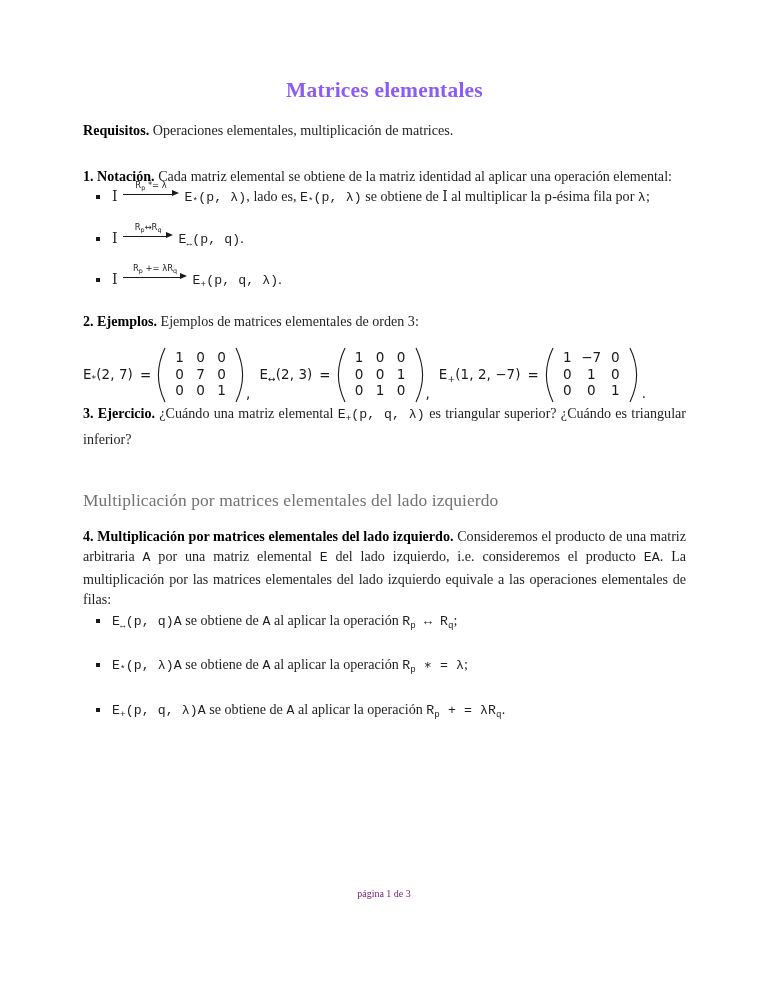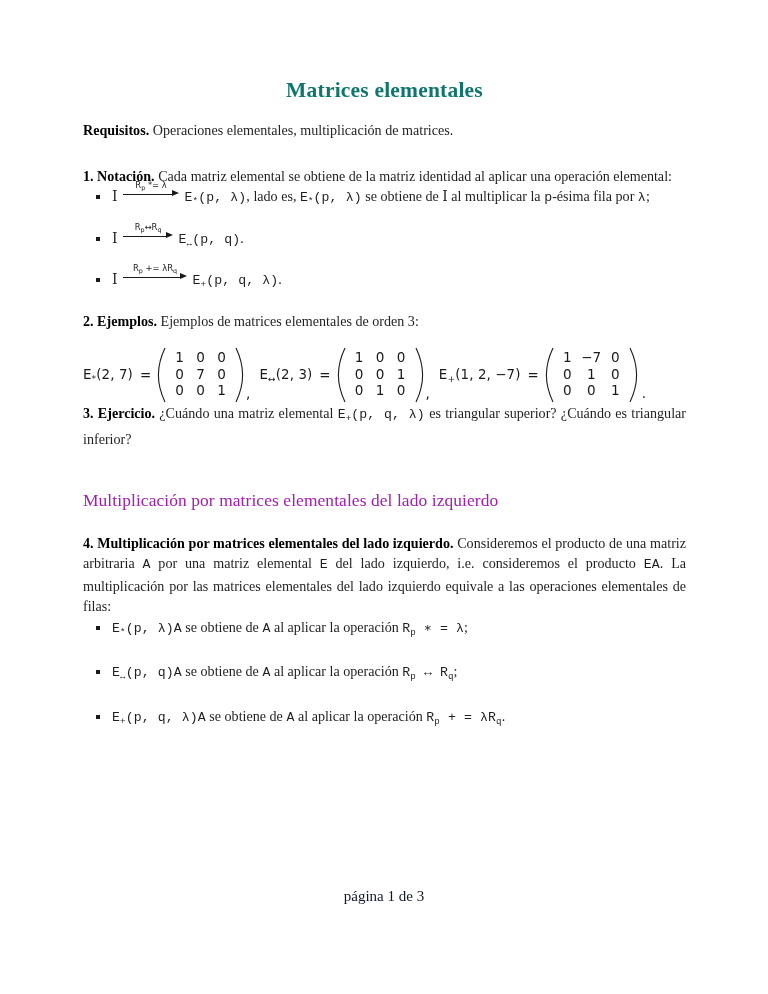--- a/index.html
+++ b/index.html
@@ -24,40 +24,40 @@
     width: 603px;
   }
 
   
   .doc-title {
     text-align: center;
     font-size: 21.5px;
     font-weight: bold;
     letter-spacing: 0.2px;
     margin: 78px 0 0 0;
-    color: #0f766e;
+    color: #8b5cf6;
   }
 
   
   .para {
     font-size: 14.1px;
     line-height: 20.5px;
     text-align: justify;
     margin: 0;
     color: #1f1f1f;
   }
   .lead { font-weight: bold; color: #000; }
 
   .sp-objetivos { margin-top: 57px; }
   .sp-requisitos { margin-top: 17px; }
   .sp-notacion { margin-top: 25px; }
   .sp-tamano { margin-top: 27px; }
   .sp-ejemplos { }
   .sp-ejercicio { }
-  .sp-mult { margin-top: 22px; }
+  .sp-mult { margin-top: 15px; }
 
   
   .m {
     font-family: Liberation Mono, monospace;
     font-size: 13.2px;
     letter-spacing: 0.1px;
   }
   .m sub {
     font-size: 9.2px;
     vertical-align: -2.5px;
@@ -184,33 +184,33 @@
     font-size: 13.6px;
     font-family: "DejaVu Sans", "Liberation Sans", sans-serif;
     line-height: 16.5px;
   }
 
   
   .sec-heading {
     font-size: 17.4px;
     font-weight: normal;
     margin: 40px 0 0 0;
-    color: #a21caf;
+    color: #737373;
     letter-spacing: 0.1px;
   }
 
   
   .footer {
     position: absolute;
     left: 0;
     right: 0;
     top: 888px;
     text-align: center;
-    font-size: 15px;
-    color: #0f172a;
+    font-size: 10px;
+    color: #701a75;
     font-family: "Liberation Serif", "DejaVu Serif", serif;
   }
 </style>
 </head>
 <body>
 
 <div class="page">
   <div class="content">
 
     <h1 class="doc-title">Matrices elementales</h1>
@@ -342,24 +342,24 @@
     </div>
 
     <p class="para sp-ejercicio"><span class="lead">3. Ejercicio.</span><span> ¿Cuándo una matriz elemental </span><span class="m"><span>E</span><sub>+</sub><span>(p, q, λ)</span></span><span> es triangular superior? ¿Cuándo es triangular inferior?</span></p>
 
     <h2 class="sec-heading">Multiplicación por matrices elementales del lado izquierdo</h2>
 
     <p class="para sp-mult"><span class="lead">4. Multiplicación por matrices elementales del lado izquierdo.</span><span> Consideremos el producto de una matriz arbitraria </span><span class="m">A</span><span> por una matriz elemental </span><span class="m">E</span><span> del lado izquierdo, i.e. consideremos el producto </span><span class="m">EA</span><span>. La multiplicación por las matrices elementales del lado izquierdo equivale a las operaciones elementales de filas:</span></p>
 
     <ul class="bl list-mult">
       <li>
+        <span class="m"><span>E</span><sub>↔</sub><span>(p, q)A</span></span><span> se obtiene de </span><span class="m">A</span><span> al aplicar la operación </span><span class="m"><span>R</span><sub>p</sub><span> ↔ R</span><sub>q</sub></span><span>;</span>
+      </li>
+      <li>
         <span class="m"><span>E</span><sub>*</sub><span>(p, λ)A</span></span><span> se obtiene de </span><span class="m">A</span><span> al aplicar la operación </span><span class="m"><span>R</span><sub>p</sub><span> ∗ = λ</span></span><span>;</span>
-      </li>
-      <li>
-        <span class="m"><span>E</span><sub>↔</sub><span>(p, q)A</span></span><span> se obtiene de </span><span class="m">A</span><span> al aplicar la operación </span><span class="m"><span>R</span><sub>p</sub><span> ↔ R</span><sub>q</sub></span><span>;</span>
       </li>
       <li>
         <span class="m"><span>E</span><sub>+</sub><span>(p, q, λ)A</span></span><span> se obtiene de </span><span class="m">A</span><span> al aplicar la operación </span><span class="m"><span>R</span><sub>p</sub><span> + = λR</span><sub>q</sub></span><span>.</span>
       </li>
     </ul>
 
   </div>
 
   <div class="footer">página 1 de 3</div>
 </div>

